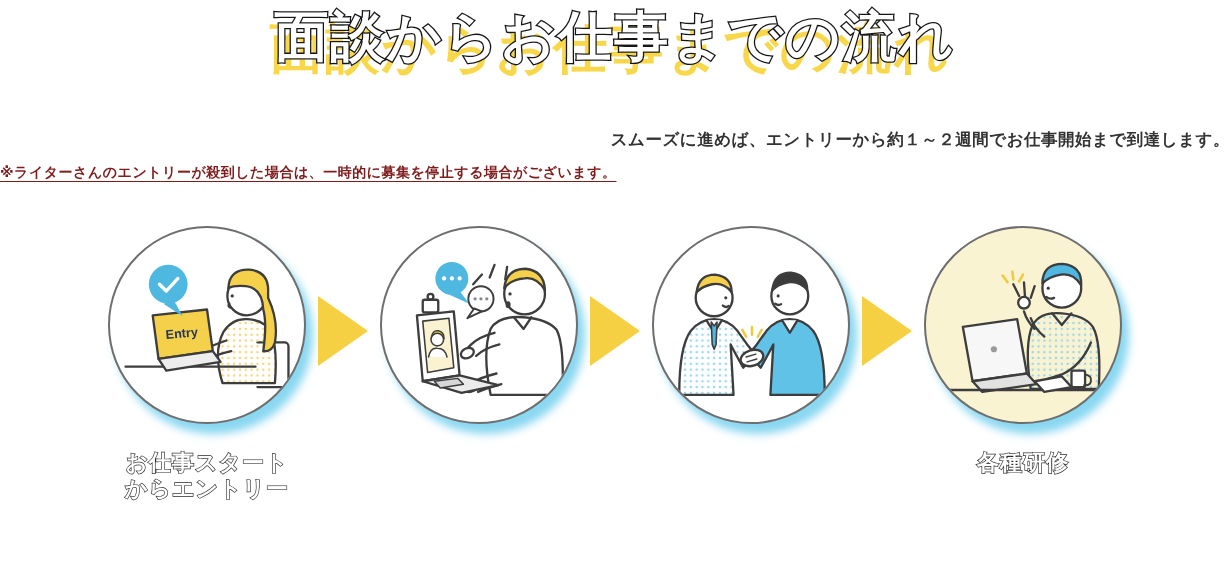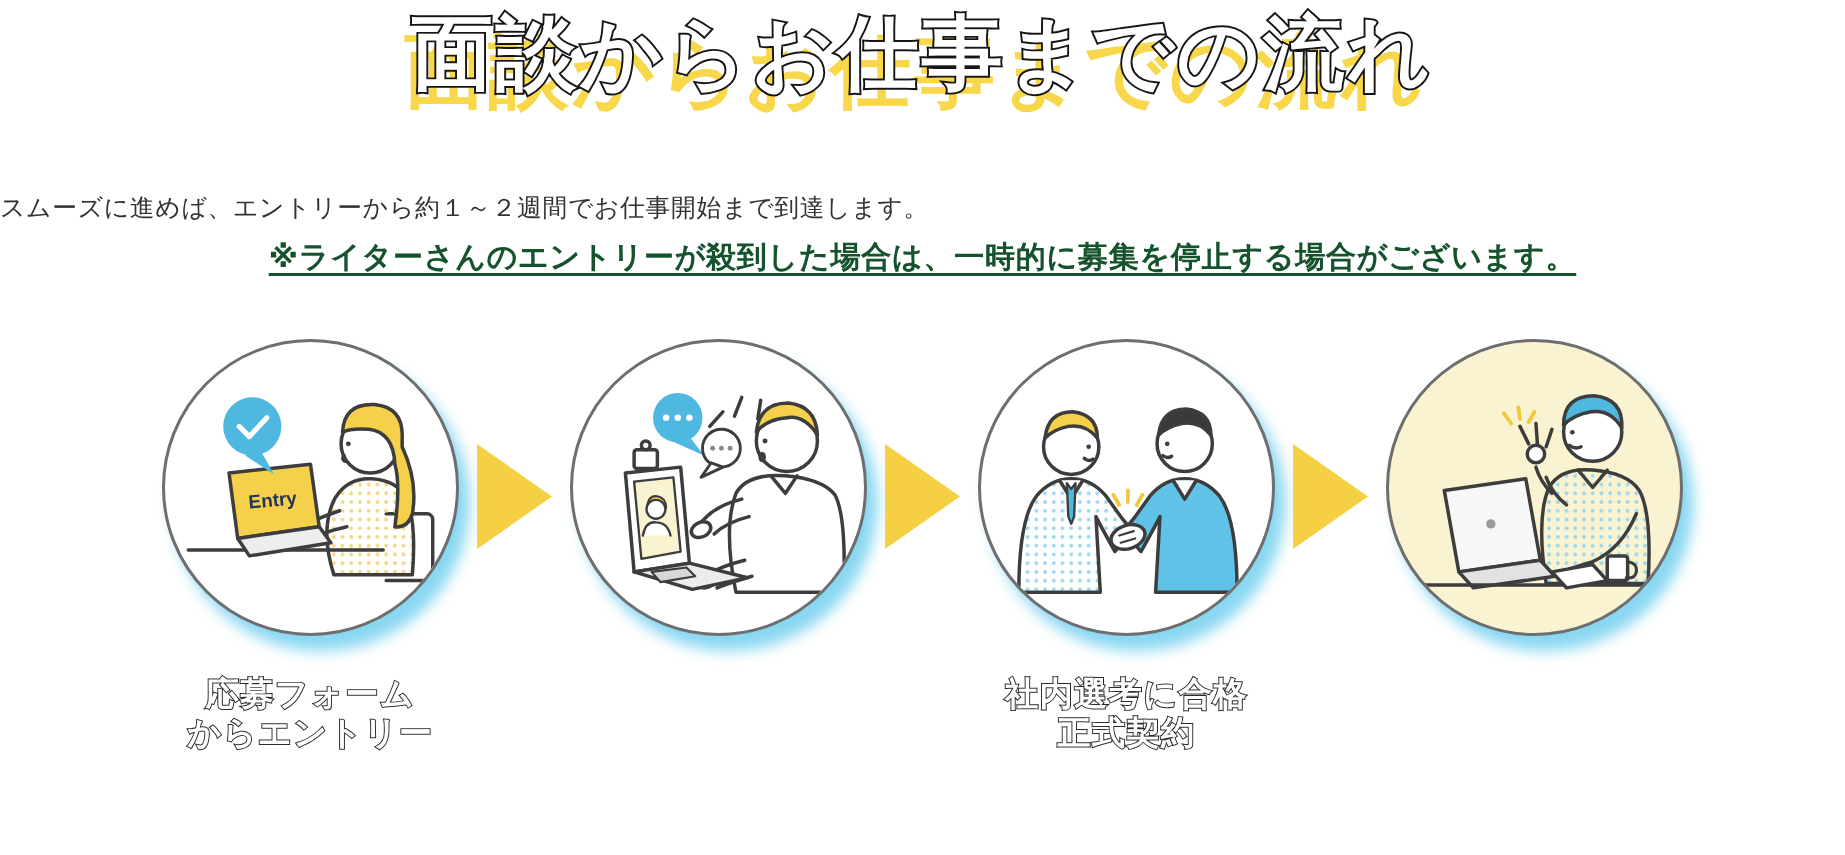--- a/index.html
+++ b/index.html
@@ -18,26 +18,26 @@
   }
   .title-shadow { color:#F8D74B; transform:translate(-5px,12px); }
   .title-front  {
     color:#ffffff;
     -webkit-text-stroke:2.6px #151515;
     paint-order:stroke fill;
   }
 
   
   .subtitle {
-    margin:58px 0 0; text-align:left; font-size:16.5px; line-height:19px;
-    color:#333333; letter-spacing:0.5px;
+    margin:58px 0 0; text-align:right; font-size:16.5px; line-height:19px;
+    color:#333333; letter-spacing:0.5px;font-weight:bold;
   }
   .note {
-    margin:14px 0 0; text-align:center; font-size:20px; line-height:19px;
-    font-weight:bold; color:#14532d; letter-spacing:0.5px;
+    margin:14px 0 0; font-size:14px; line-height:19px;
+    font-weight:bold; color:#7f1d1d; letter-spacing:0.5px;
     text-decoration:underline; text-underline-offset:4px;
   }
 
   
   .flow { margin-top:44px; display:flex; justify-content:center; align-items:flex-start; }
   .step { width:206px; display:flex; flex-direction:column; align-items:center; }
   .circle {
     width:198px; height:198px; border-radius:50%;
     border:2.5px solid #6e6e6e; background:#ffffff; box-sizing:border-box;
     box-shadow:7px 10px 9px rgba(108,205,238,0.8);
@@ -100,21 +100,21 @@
             <polygon points="44,90 100,84 106,127 50,135" fill="#F5D04A"></polygon>
             <text x="74" y="113" text-anchor="middle" font-size="13" font-weight="bold" fill="#24365a" stroke="none" transform="rotate(-5 74 109)">Entry</text>
             <polygon points="50,135 106,127 114,138 58,147" fill="#ededed"></polygon>
             <circle cx="60" cy="58" r="20" fill="#4FB8E0" stroke="none"></circle>
             <path d="M66 75 L75 91 L55 78 Z" fill="#4FB8E0" stroke="none"></path>
             <path d="M51 58 l7 7 l12 -13" stroke="#ffffff" stroke-width="3.5"></path>
           </g>
         </svg>
       </div>
       <div class="label">
-        <span>応募フォーム</span>
+        <span>お仕事スタート</span>
         <span>からエントリー</span>
       </div>
     </div>
 
     <div class="arrow"></div>
 
     <div class="step">
       <div class="circle">
         <svg width="194" height="194" viewBox="0 0 200 200">
           <g fill="none" stroke="#3d3d3d" stroke-width="2.4" stroke-linecap="round" stroke-linejoin="round">
@@ -173,24 +173,20 @@
             <circle cx="140" cy="70" r="19" fill="#ffffff"></circle>
             <circle cx="128" cy="70" r="1.6" fill="#3d3d3d" stroke="none"></circle>
             <path d="M125 78 q3 2.5 6 0.5"></path>
             <path d="M122 64 Q124 46 141 46 Q158 48 158 64 Q150 54 138 56 Q128 58 122 64 Z" fill="#3a3a3a"></path>
             <ellipse cx="101" cy="134" rx="12" ry="8" fill="#ffffff" transform="rotate(-18 101 134)"></ellipse>
             <path d="M95 133 l10 -3 M96 138 l10 -3" stroke-width="1.5"></path>
             <path d="M95 112 L91 105 M101 110 L101 102 M107 112 L111 105" stroke="#F0C93C" stroke-width="2.6"></path>
           </g>
         </svg>
       </div>
-      <div class="label">
-        <span>社内選考に合格</span>
-        <span>正式契約</span>
-      </div>
     </div>
 
     <div class="arrow"></div>
 
     <div class="step">
       <div class="circle highlight">
         <svg width="194" height="194" viewBox="0 0 200 200">
           <g fill="none" stroke="#3d3d3d" stroke-width="2.4" stroke-linecap="round" stroke-linejoin="round">
             <path d="M108 166 Q101 120 110 100 Q118 86 140 88 Q164 90 172 102 Q181 118 178 166 Z" fill="url(#dotB)"></path>
             <path d="M130 88 L140 100 L150 88"></path>
@@ -208,17 +204,18 @@
             <circle cx="70" cy="125" r="3.2" fill="#9a9a9a" stroke="none"></circle>
             <polygon points="48,158 104,150 114,161 58,169" fill="#e2e2e2"></polygon>
             <line x1="22" y1="167" x2="182" y2="167"></line>
             <polygon points="112,158 140,153 150,164 122,169" fill="#ffffff"></polygon>
             <rect x="150" y="147" width="14" height="17" rx="2" fill="#ffffff"></rect>
             <path d="M164 151 q7 1 6 7 q-1 5 -7 4" stroke-width="2"></path>
           </g>
         </svg>
       </div>
       <div class="label">
+        <span>各種研修</span>
       </div>
     </div>
 
   </div>
 </div>
 
 </body></html>

